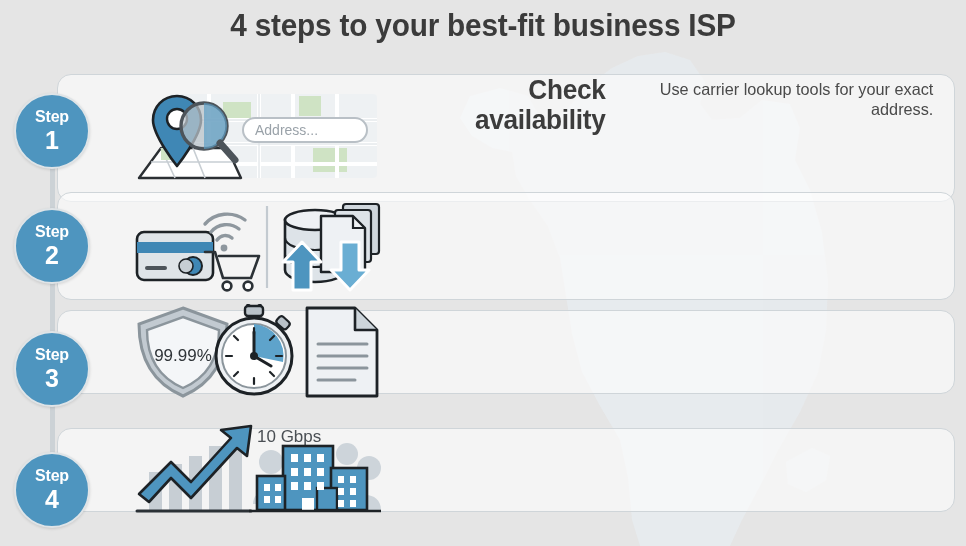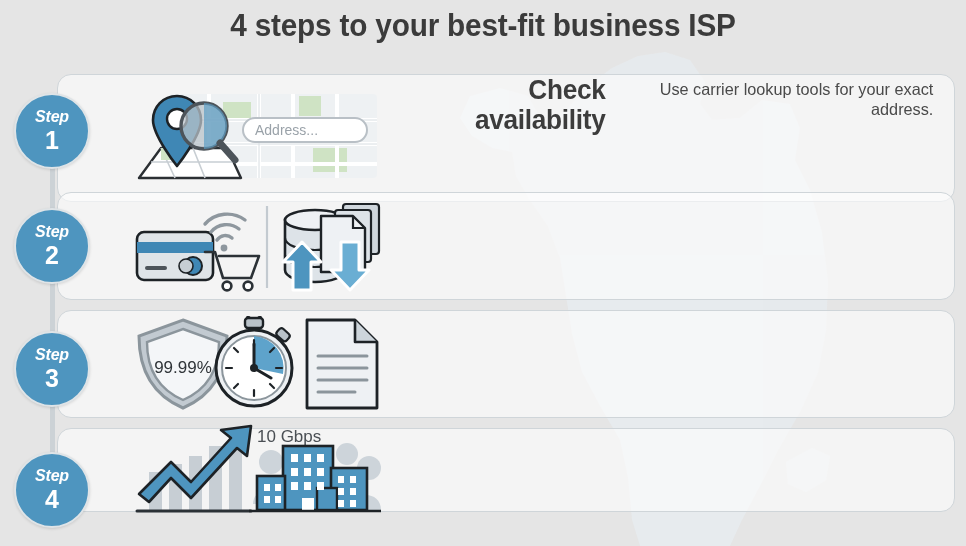--- a/index.html
+++ b/index.html
@@ -62,21 +62,21 @@
     left: 57px;
     width: 898px;
     background: rgba(255,255,255,0.58);
     border: 1.6px solid #cfd5d9;
     border-radius: 14px;
     box-sizing: border-box;
     z-index: 2;
   }
   .card.c1 { top: 74px;  height: 128px; text-align: right; }
   .card.c2 { top: 192px; height: 108px; }
-  .card.c3 { top: 310px; height: 108px; }
+  .card.c3 { top: 310px; height: 84px; }
   .card.c4 { top: 428px; height: 84px; }
 
   
   .badge {
     position: absolute;
     left: 14px;
     width: 76px;
     height: 76px;
     border-radius: 50%;
     background: #4e95bf;
@@ -88,21 +88,20 @@
     align-items: center;
     justify-content: center;
     color: #ffffff;
     box-shadow: 0 1px 3px rgba(0,0,0,0.13);
   }
   .badge .bw {
     font-size: 16px;
     font-weight: bold;
     line-height: 1;
     letter-spacing: -0.2px;
-    font-style: italic;
   }
   .badge .bn {
     font-size: 25px;
     font-weight: bold;
     line-height: 1.05;
     margin-top: 2px;
   }
   .badge.b1 { top: 93px; }
   .badge.b2 { top: 208px; }
   .badge.b3 { top: 331px; }

